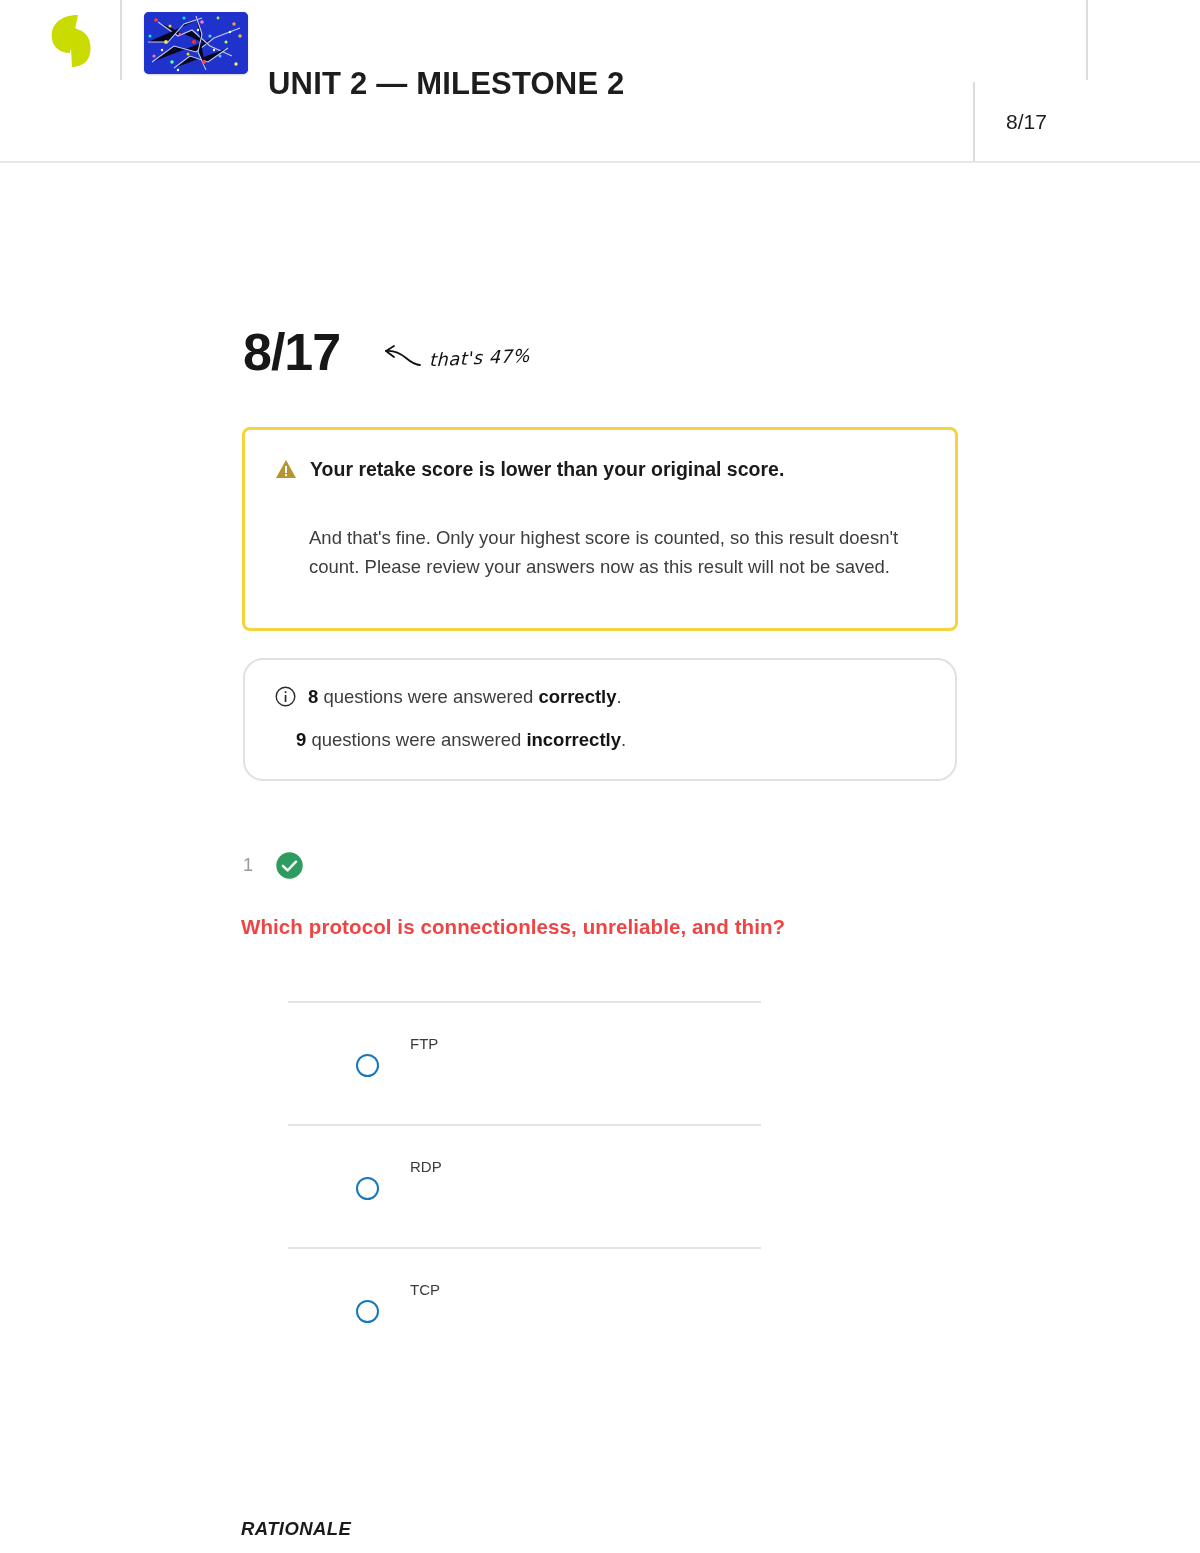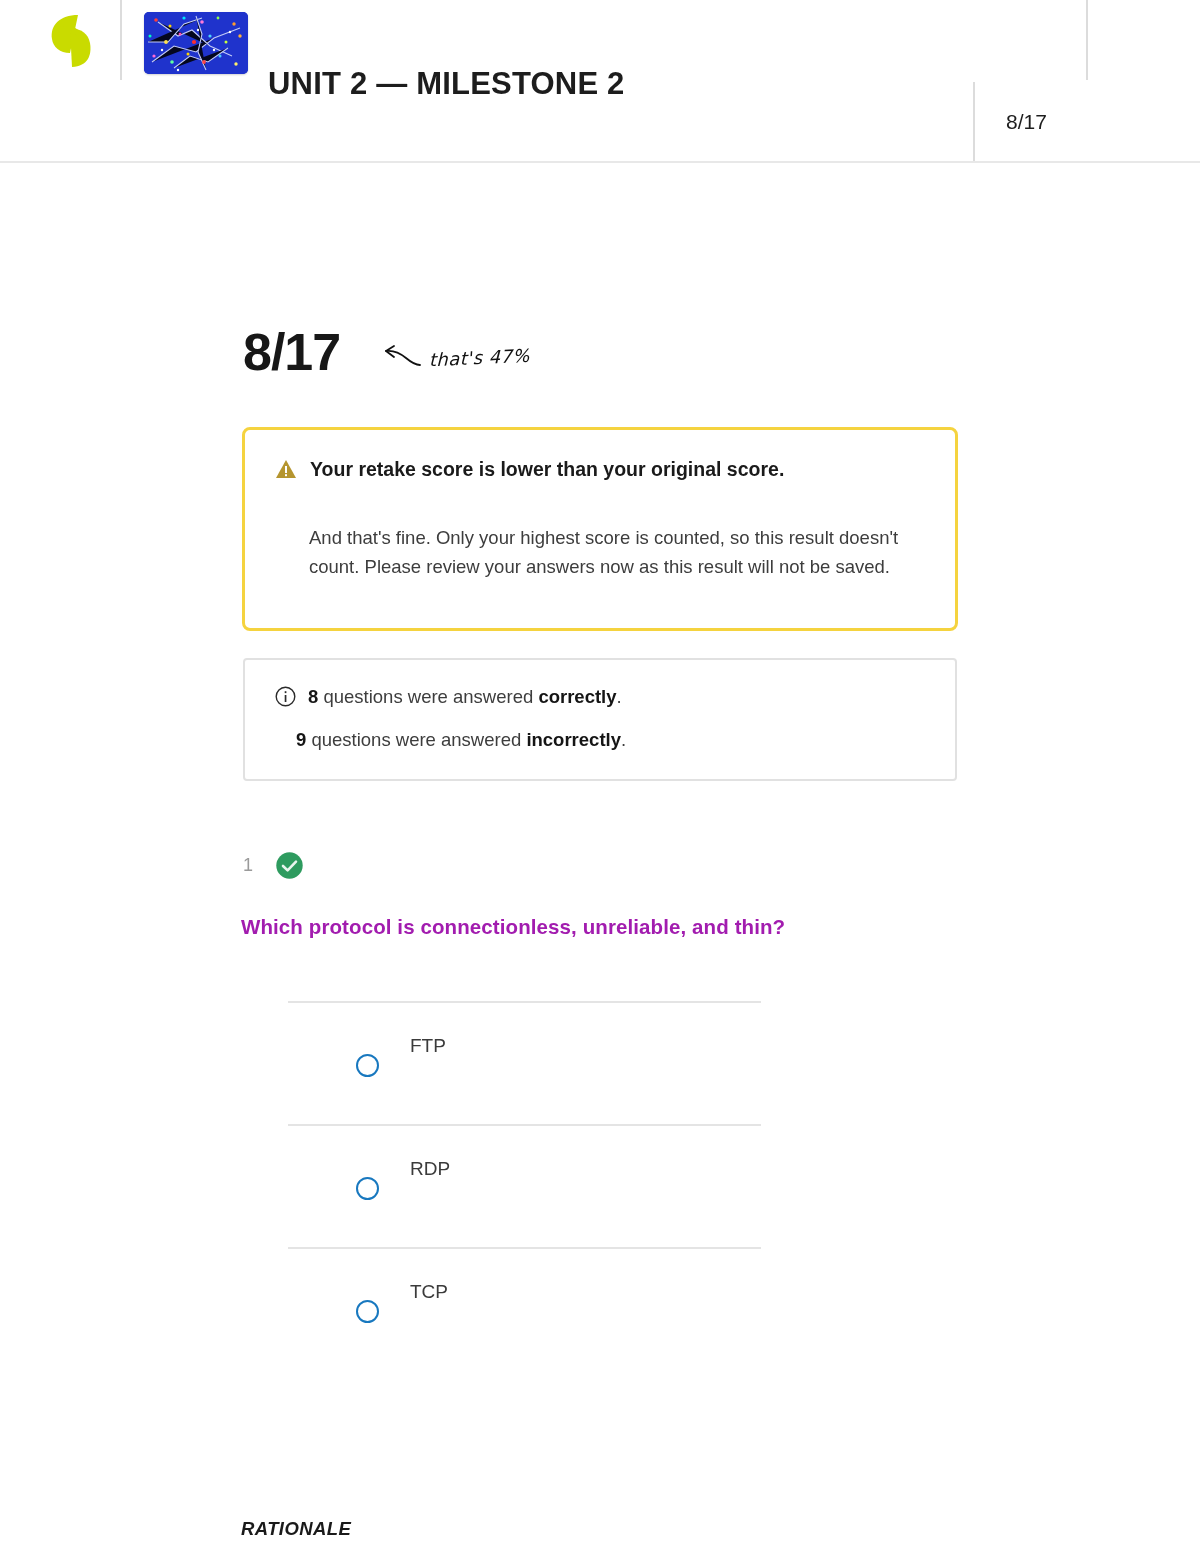--- a/index.html
+++ b/index.html
@@ -169,21 +169,21 @@
 
   
   .info-card {
     position: absolute;
     left: 243px;
     top: 495px;
     width: 714px;
     height: 123px;
     box-sizing: border-box;
     border: 2px solid #e1e1e1;
-    border-radius: 4px;
+    border-radius: 20px;
     background: #fff;
     padding: 24px 30px 0 30px;
   }
   .info-line {
     display: flex;
     align-items: flex-start;
     gap: 12px;
     font-size: 18.5px;
     color: #3d3d3d;
     line-height: 1.45;
@@ -206,21 +206,21 @@
   .q-num {
     font-size: 18px;
     color: #9a9a9a;
   }
   .q-text {
     position: absolute;
     left: 241px;
     top: 752px;
     font-size: 20.5px;
     font-weight: 700;
-    color: #a21caf;
+    color: #ef4444;
     letter-spacing: .1px;
   }
 
   
   .options {
     position: absolute;
     left: 243px;
     top: 838px;
     width: 716px;
   }
@@ -254,21 +254,21 @@
     width: 8px;
     height: 8px;
     margin: -4px 0 0 -4px;
     border-radius: 50%;
     background: #fff;
   }
   .option .opt-label {
     position: absolute;
     left: 122px;
     top: 32px;
-    font-size: 19px;
+    font-size: 15px;
     color: #3b3b3b;
   }
   .option .correct-badge {
     position: absolute;
     left: -42px;
     top: 46px;
   }
 
   
   .rationale {

